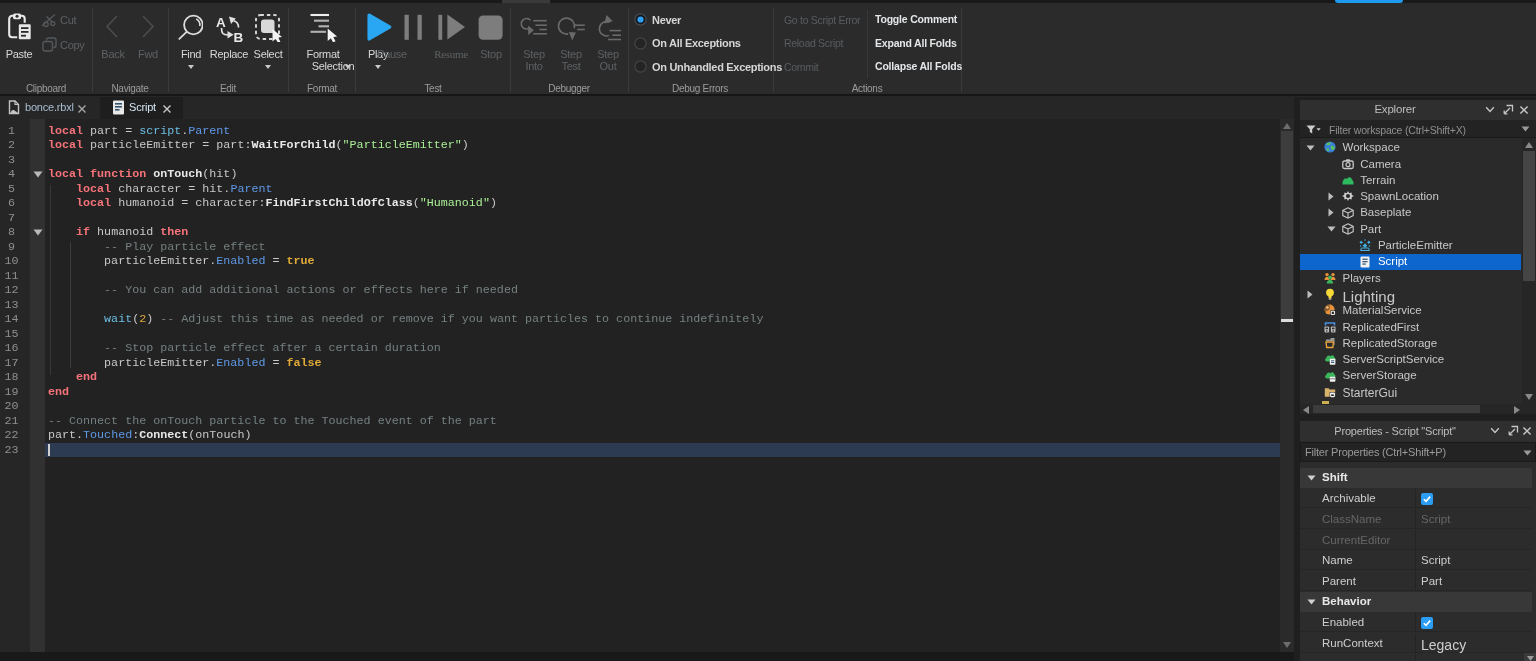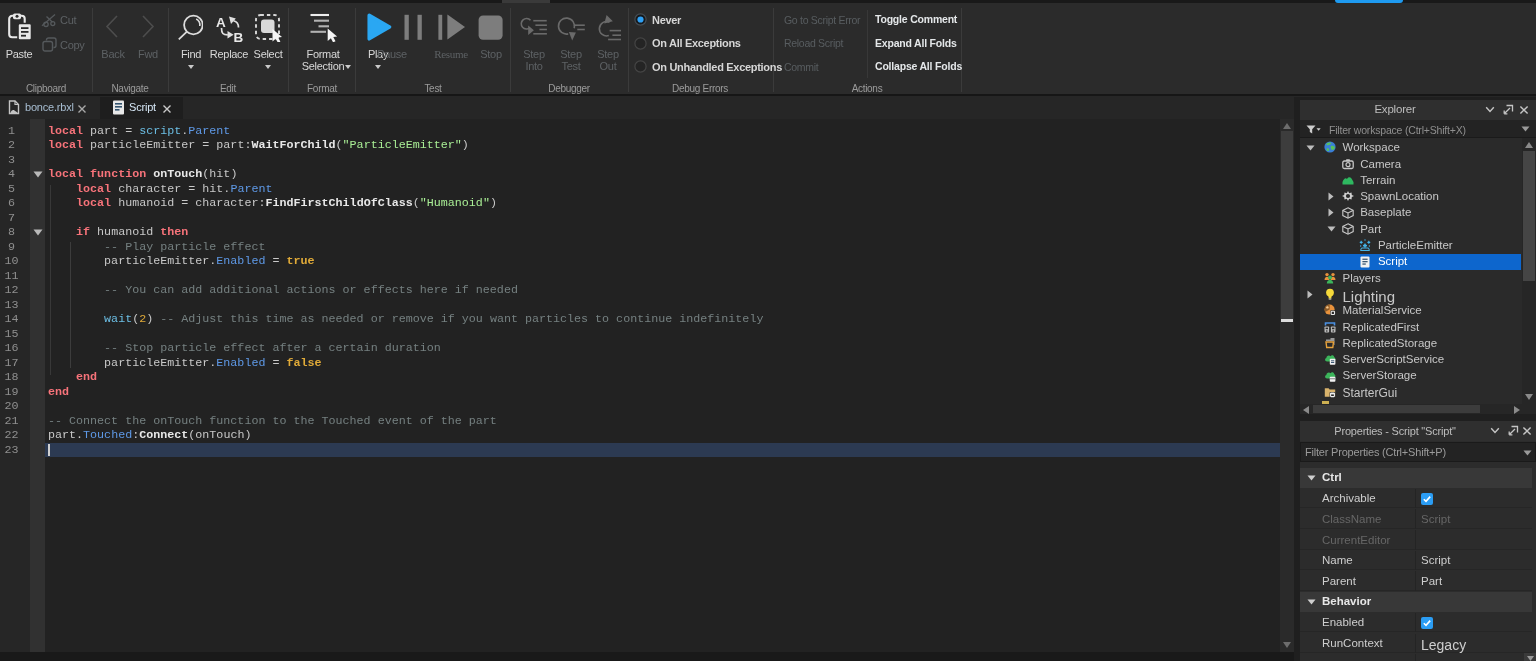--- a/index.html
+++ b/index.html
@@ -129,21 +129,21 @@
       <path d="M1.5 3 H20"></path>
     </g>
     <g stroke="#b2b2b2" stroke-width="2.1">
       <path d="M5 8.7 H20"></path>
       <path d="M9.5 14.3 H20"></path>
       <path d="M1.5 19.8 H17"></path>
     </g>
     <path d="M18.7 16.5 L18.7 29 L21.9 26.2 L24.1 30.4 L26.5 29.2 L24.3 25 L28.1 24.4 Z" fill="#f5f5f5"></path>
   </svg>
   <div class="blabel" style="left:298px;top:48px;width:50px;">Format</div>
-  <div class="blabel" style="left:297px;top:60px;width:52px;">Selection</div>
+  <div class="blabel" style="left:307px;top:60px;width:52px;">Selection</div>
   <div class="caret" style="left:345px;top:64.5px;"></div>
 
   <svg class="abs" style="left:367px;top:13px;" width="25" height="28" viewBox="0 0 25 28">
     <path d="M2.2 2.2 L22.5 14 L2.2 25.8 Z" fill="#2aa7f2" stroke="#2aa7f2" stroke-width="3.5" stroke-linejoin="round"></path>
   </svg>
   <div class="blabel" style="left:358px;top:48px;width:40px;">Play</div>
   <div class="caret" style="left:374.5px;top:65px;"></div>
   <svg class="abs" style="left:403px;top:14px;" width="20" height="26" viewBox="0 0 20 26">
     <rect x="1.5" y="0.8" width="4.3" height="25" fill="#7d7d7d"></rect>
     <rect x="14.5" y="0.8" width="4.3" height="25" fill="#7d7d7d"></rect>
@@ -278,21 +278,21 @@
 
         <span class="c">-- You can add additional actions or effects here if needed</span>
 
         <span class="g">wait</span>(<span class="n">2</span>) <span class="c">-- Adjust this time as needed or remove if you want particles to continue indefinitely</span>
 
         <span class="c">-- Stop particle effect after a certain duration</span>
         particleEmitter.<span class="p">Enabled</span> = <span class="bl">false</span>
     <span class="k">end</span>
 <span class="k">end</span>
 
-<span class="c">-- Connect the onTouch function to the Touched event of the part</span>
+<span class="c">-- Connect the onTouch particle to the Touched event of the part</span>
 part.<span class="p">Touched</span>:<span class="m">Connect</span>(onTouch)
 </div>
 
   <div class="abs" style="left:70px;top:242px;width:1px;height:126px;background:#3c3c3c;"></div>
   <div class="abs" style="left:49.5px;top:185px;width:1px;height:190px;background:#383838;"></div>
   <svg class="abs" style="left:33px;top:170.5px;" width="10" height="7" viewBox="0 0 10 7">
       <path d="M0.5 0.5 H9.5 L5 6.5 Z" fill="#b9b9b9"></path>
     </svg>
   <svg class="abs" style="left:33px;top:228.5px;" width="10" height="7" viewBox="0 0 10 7">
       <path d="M0.5 0.5 H9.5 L5 6.5 Z" fill="#b9b9b9"></path>
@@ -497,21 +497,21 @@
     </svg>
   <div class="abs" style="left:1300px;top:442px;width:236px;height:20px;background:#232323;border:1px solid #1a1a1a;box-sizing:border-box;"></div>
   <div class="abs" style="left:1305px;top:446px;font-size:11px;letter-spacing:-0.2px;color:#9a9a9a;">Filter Properties (Ctrl+Shift+P)</div>
   <svg class="abs" style="left:1523px;top:450px;" width="9" height="6" viewBox="0 0 9 6">
       <path d="M0.5 0.5 H8.5 L4.5 5.5 Z" fill="#9a9a9a"></path>
     </svg>
   <div class="abs" style="left:1300px;top:467.9px;width:232px;height:19.7px;background:#383838;"></div>
   <svg class="abs" style="left:1307px;top:474.9px;" width="9" height="6" viewBox="0 0 9 6">
       <path d="M0.5 0.5 H8.5 L4.5 5.5 Z" fill="#cfcfcf"></path>
     </svg>
-  <div class="abs" style="left:1322px;top:470.9px;font-size:11.5px;font-weight:bold;color:#e8e8e8;">Ctrl</div>
+  <div class="abs" style="left:1322px;top:470.9px;font-size:11.5px;font-weight:bold;color:#e8e8e8;">Shift</div>
   <div class="abs" style="left:1300px;top:488.6px;width:232px;height:19.7px;background:#2c2c2c;border-bottom:1px solid #262626;box-sizing:border-box;"></div>
   <div class="abs" style="left:1415px;top:488.6px;width:1px;height:19.7px;background:#242424;"></div>
   <div class="abs" style="left:1322px;top:492.1px;font-size:11.5px;color:#cecece;">Archivable</div>
   <svg class="abs" style="left:1421px;top:492.6px;" width="12" height="12" viewBox="0 0 12 12">
       <rect x="0" y="0" width="12" height="12" rx="2" fill="#2b9df4"></rect>
       <path d="M2.8 6.2 L5 8.4 L9.2 3.6" fill="none" stroke="#fff" stroke-width="1.6"></path>
     </svg>
   <div class="abs" style="left:1300px;top:509.3px;width:232px;height:19.7px;background:#2c2c2c;border-bottom:1px solid #262626;box-sizing:border-box;"></div>
   <div class="abs" style="left:1415px;top:509.3px;width:1px;height:19.7px;background:#242424;"></div>
   <div class="abs" style="left:1322px;top:512.8px;font-size:11.5px;color:#666666;">ClassName</div>

